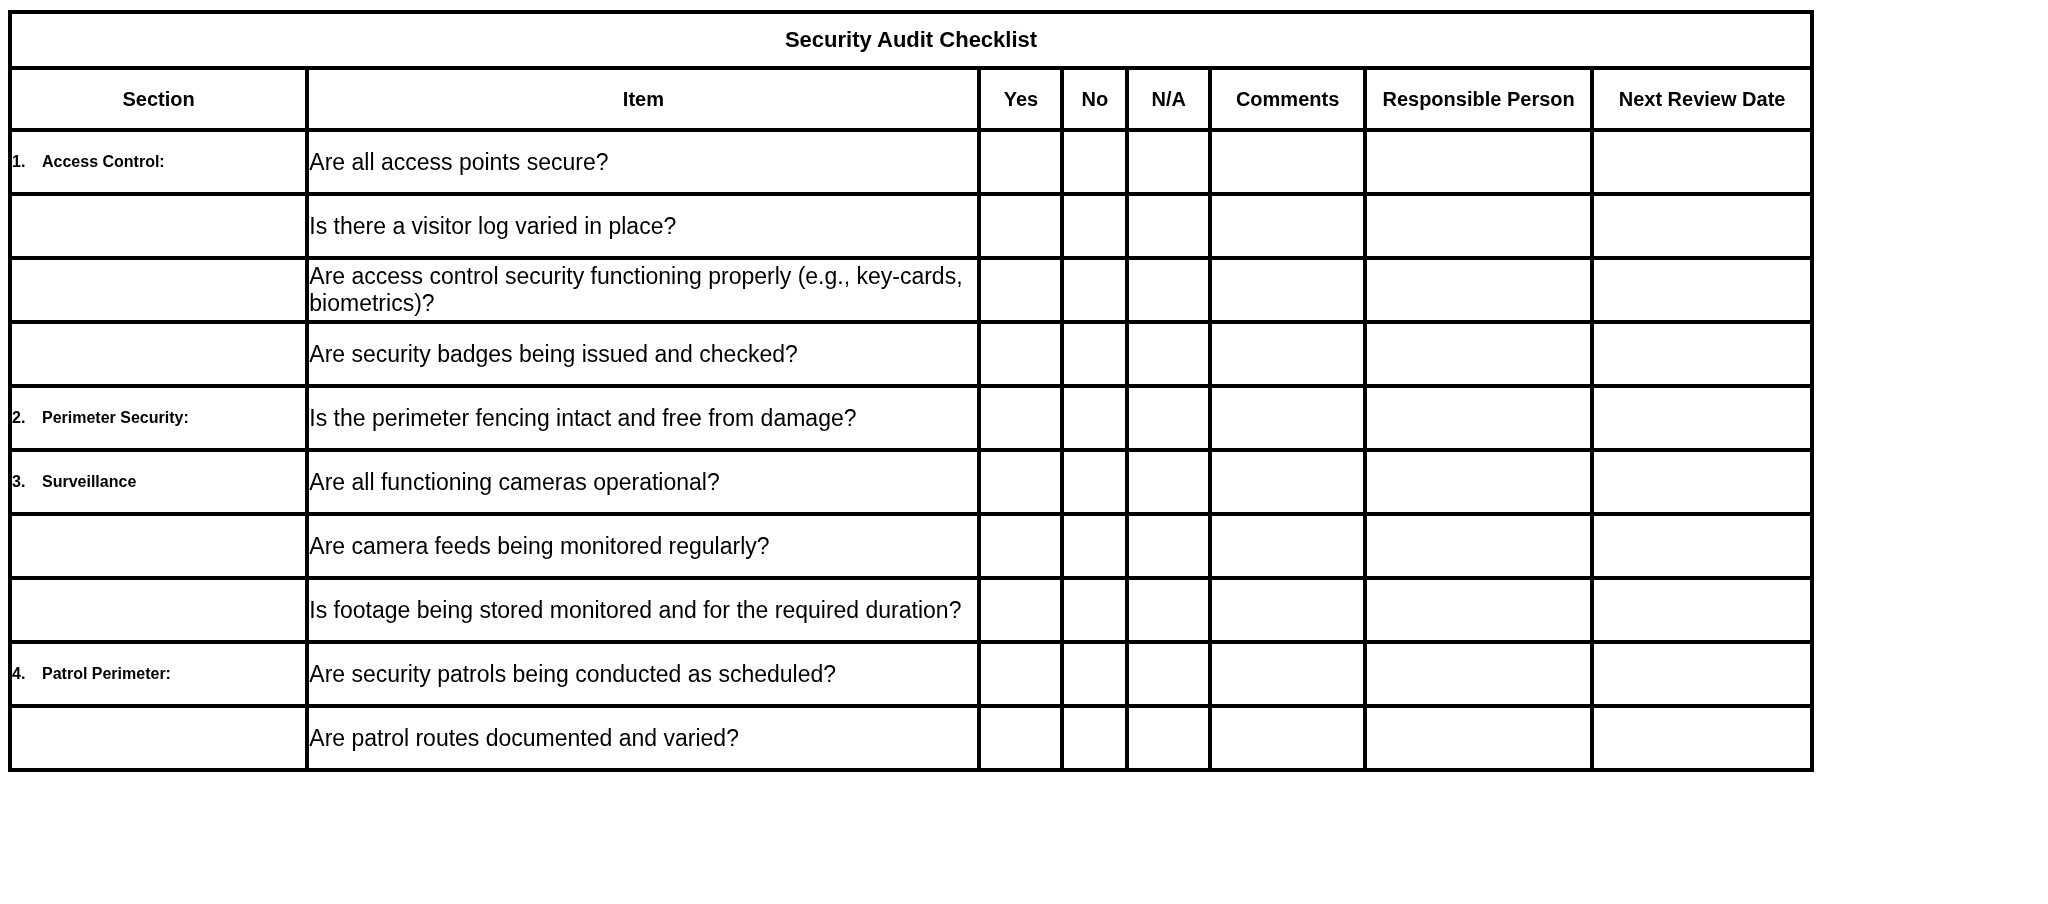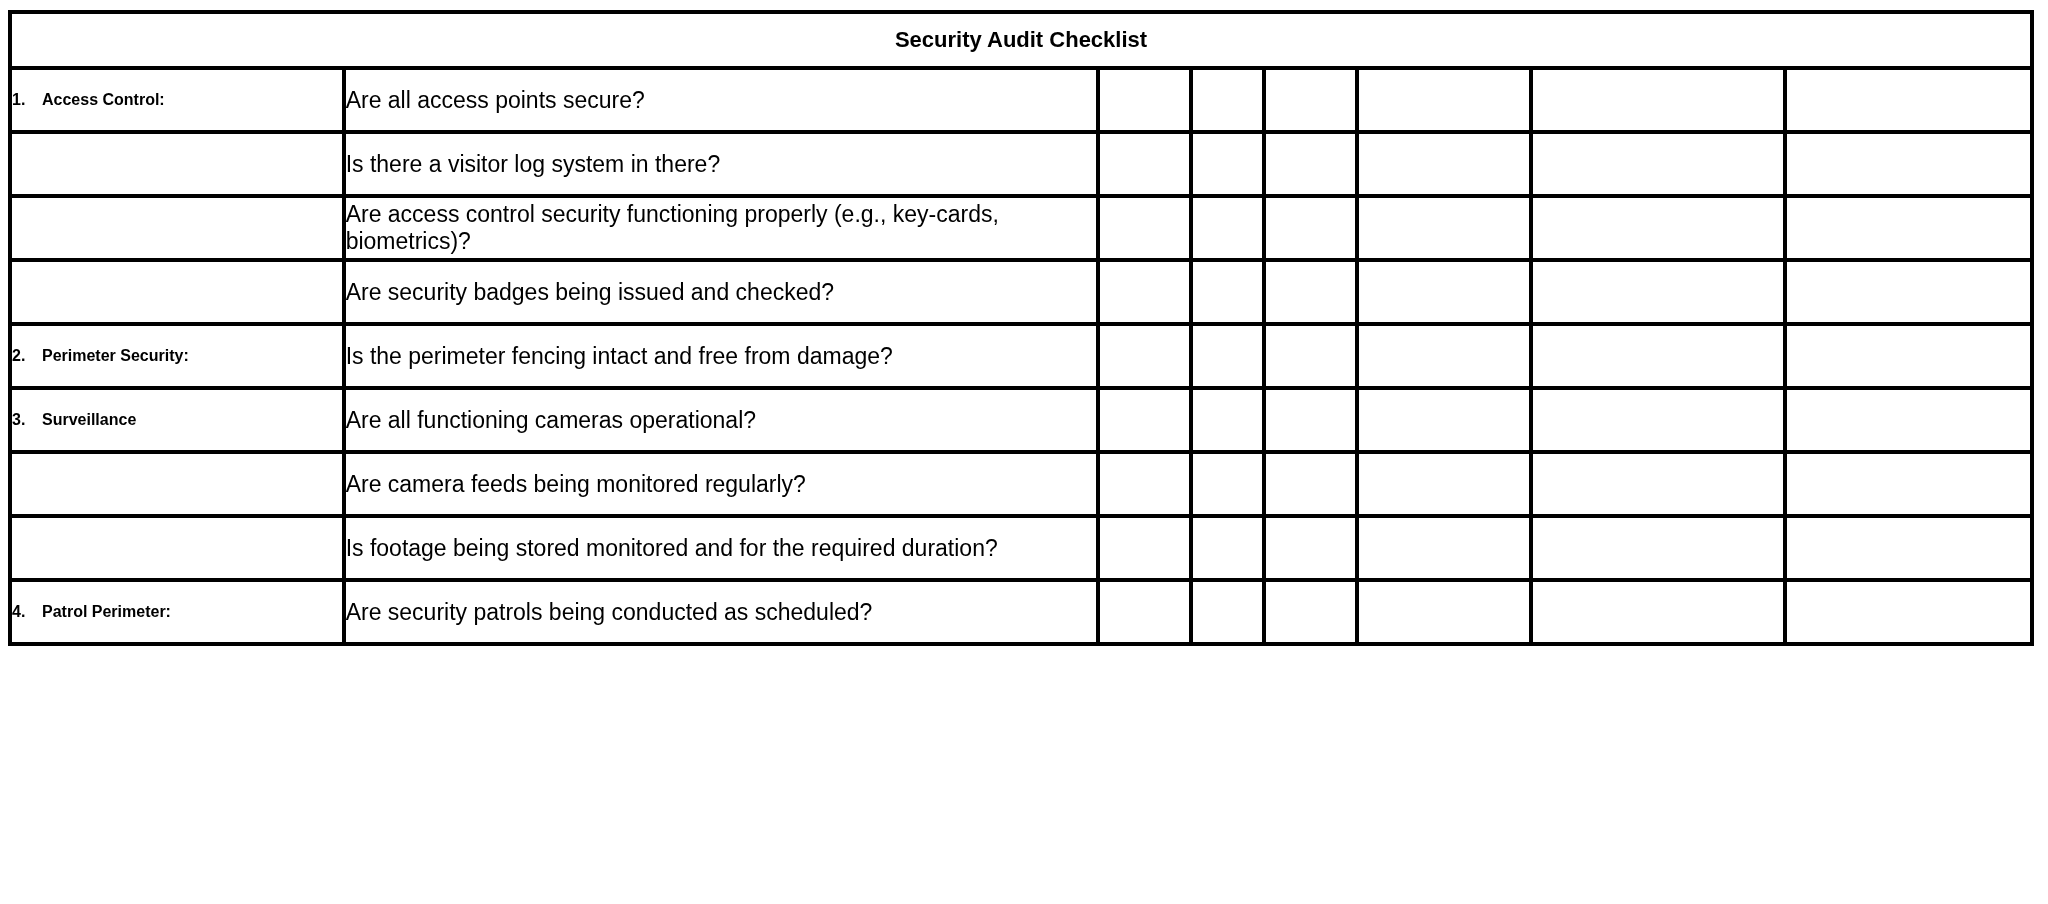--- a/index.html
+++ b/index.html
@@ -9,21 +9,21 @@
     height: 904px;
     background: #ffffff;
     overflow: hidden;
     font-family: "Liberation Sans", sans-serif;
     color: #000000;
   }
   .page {
     position: absolute;
     top: 10px;
     left: 8px;
-    width: 2026px;
+    width: 1806px;
   }
   table.checklist {
     width: 100%;
     border-collapse: collapse;
     table-layout: fixed;
     background: #ffffff;
   }
   table.checklist th,
   table.checklist td {
     border: 4px solid #000000;
@@ -75,35 +75,45 @@
       <col style="width:3.6%">
       <col style="width:4.6%">
       <col style="width:8.6%">
       <col style="width:12.6%">
       <col style="width:12.2%">
     </colgroup>
     <thead>
       <tr class="title-row">
         <th colspan="8">Security Audit Checklist</th>
       </tr>
+      <tr class="header-row">
+        <th>Section</th>
+        <th>Item</th>
+        <th>Yes</th>
+        <th>No</th>
+        <th>N/A</th>
+        <th>Comments</th>
+        <th>Responsible Person</th>
+        <th>Next Review Date</th>
+      </tr>
     </thead>
     <tbody>
       <tr class="data-row">
         <td class="section-cell"><span class="num">1.</span><span>Access Control:</span></td>
         <td class="item-cell">Are all access points secure?</td>
         <td class="check-cell"></td>
         <td class="check-cell"></td>
         <td class="check-cell"></td>
         <td class="fill-cell"></td>
         <td class="fill-cell"></td>
         <td class="fill-cell"></td>
       </tr>
       <tr class="data-row">
         <td class="section-cell"><span class="num"></span><span></span></td>
-        <td class="item-cell">Is there a visitor log system in there?</td>
+        <td class="item-cell">Is there a visitor log varied in place?</td>
         <td class="check-cell"></td>
         <td class="check-cell"></td>
         <td class="check-cell"></td>
         <td class="fill-cell"></td>
         <td class="fill-cell"></td>
         <td class="fill-cell"></td>
       </tr>
       <tr class="data-row">
         <td class="section-cell"><span class="num"></span><span></span></td>
         <td class="item-cell">Are access control security functioning properly (e.g., key-cards, biometrics)?</td>
@@ -160,20 +170,30 @@
         <td class="check-cell"></td>
         <td class="check-cell"></td>
         <td class="check-cell"></td>
         <td class="fill-cell"></td>
         <td class="fill-cell"></td>
         <td class="fill-cell"></td>
       </tr>
       <tr class="data-row">
         <td class="section-cell"><span class="num">4.</span><span>Patrol Perimeter:</span></td>
         <td class="item-cell">Are security patrols being conducted as scheduled?</td>
+        <td class="check-cell"></td>
+        <td class="check-cell"></td>
+        <td class="check-cell"></td>
+        <td class="fill-cell"></td>
+        <td class="fill-cell"></td>
+        <td class="fill-cell"></td>
+      </tr>
+      <tr class="data-row">
+        <td class="section-cell"><span class="num"></span><span></span></td>
+        <td class="item-cell">Are patrol routes documented and varied?</td>
         <td class="check-cell"></td>
         <td class="check-cell"></td>
         <td class="check-cell"></td>
         <td class="fill-cell"></td>
         <td class="fill-cell"></td>
         <td class="fill-cell"></td>
       </tr>
     </tbody>
   </table>
 </div>

